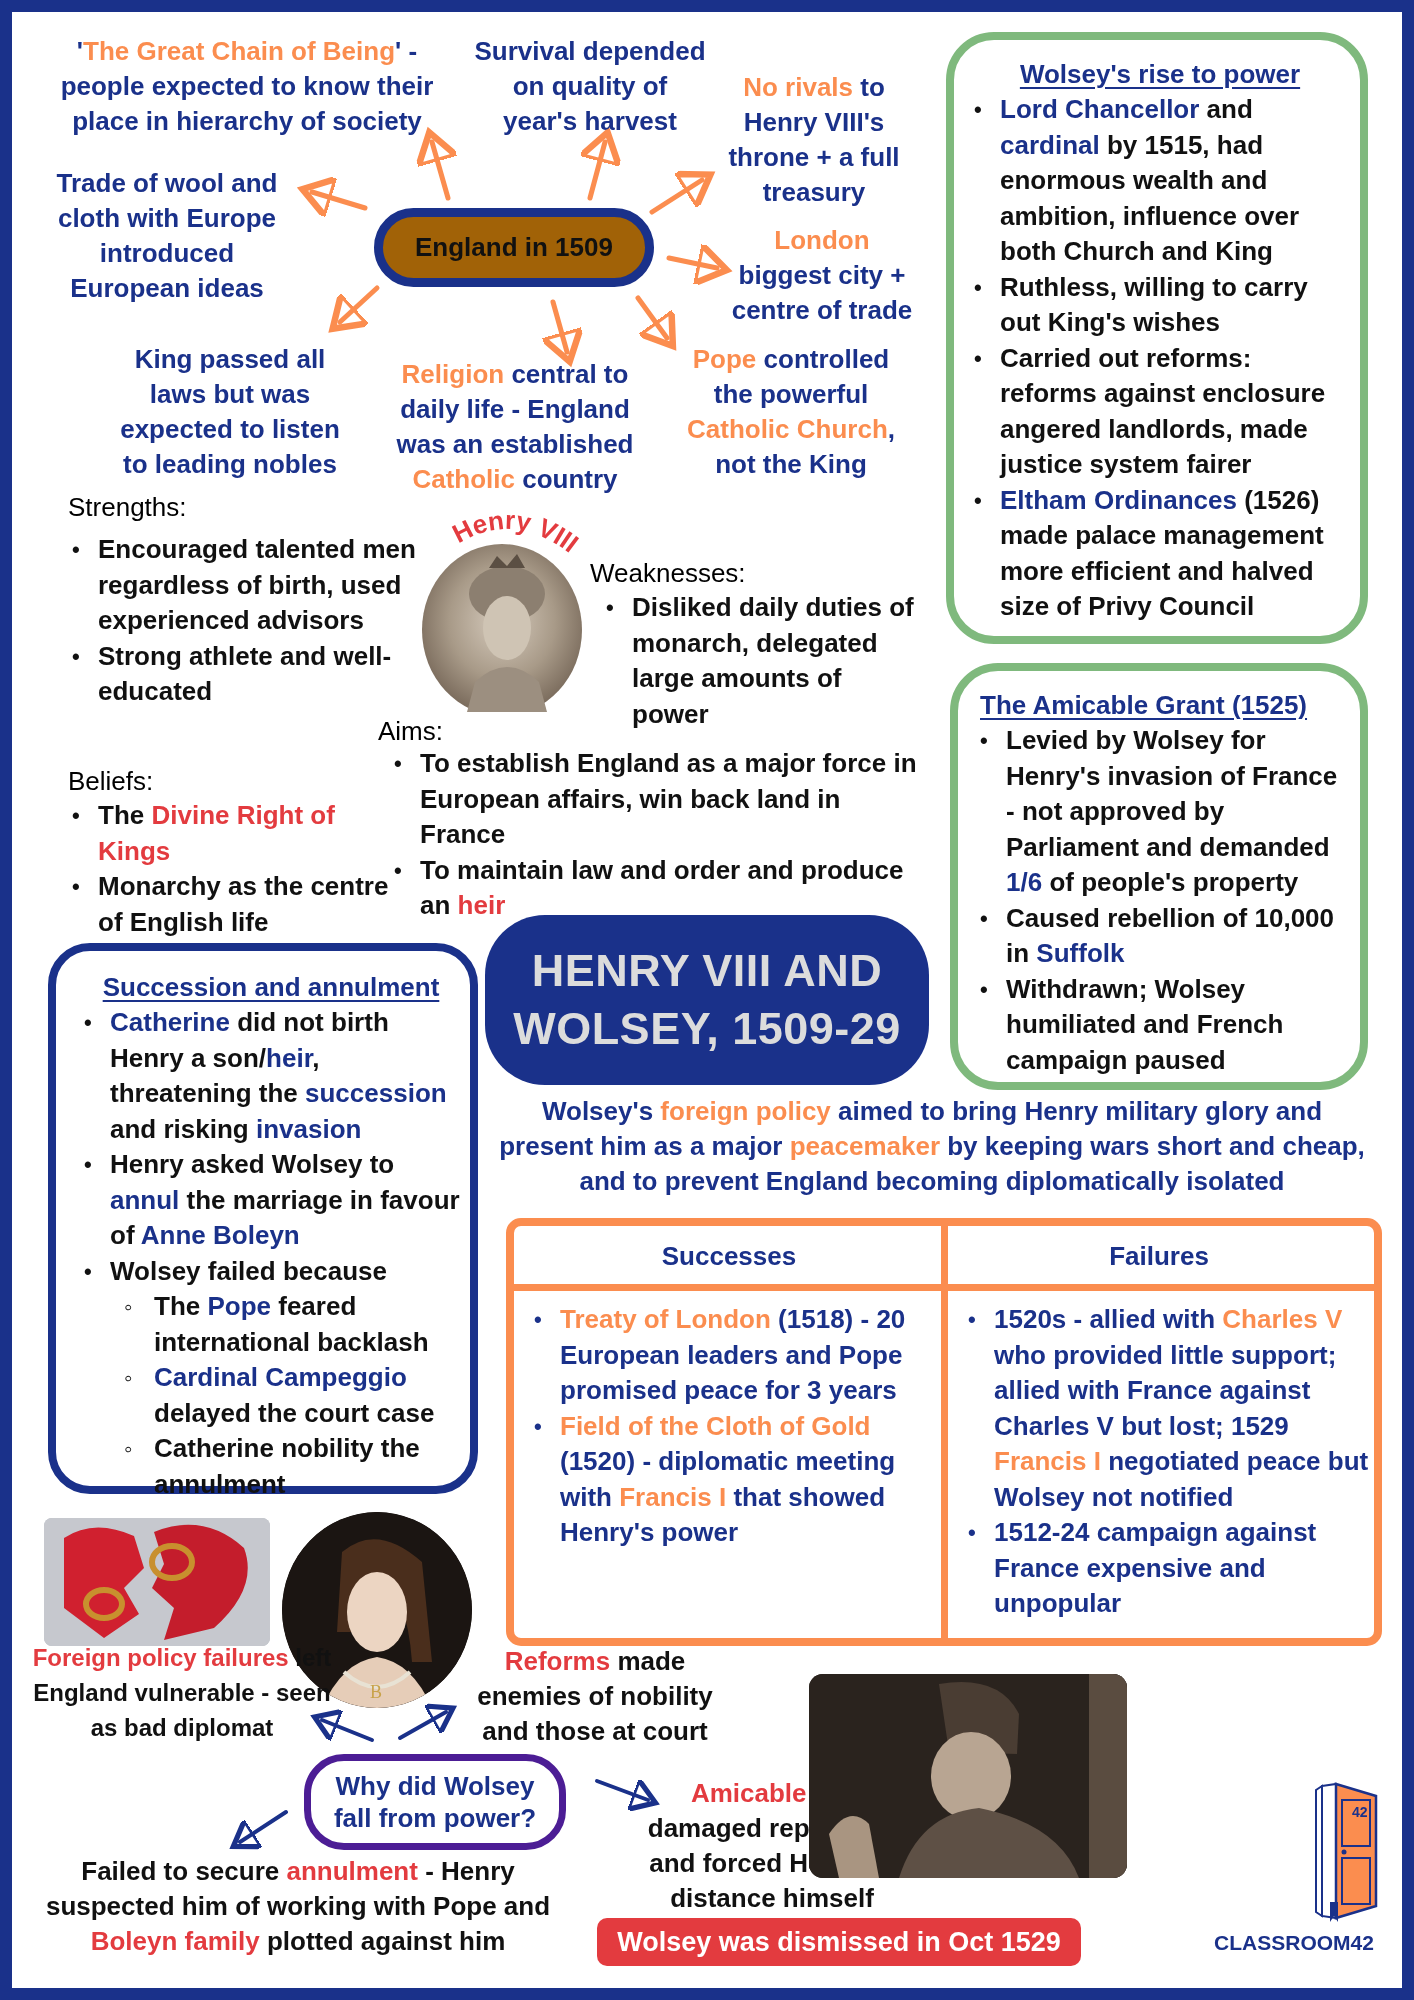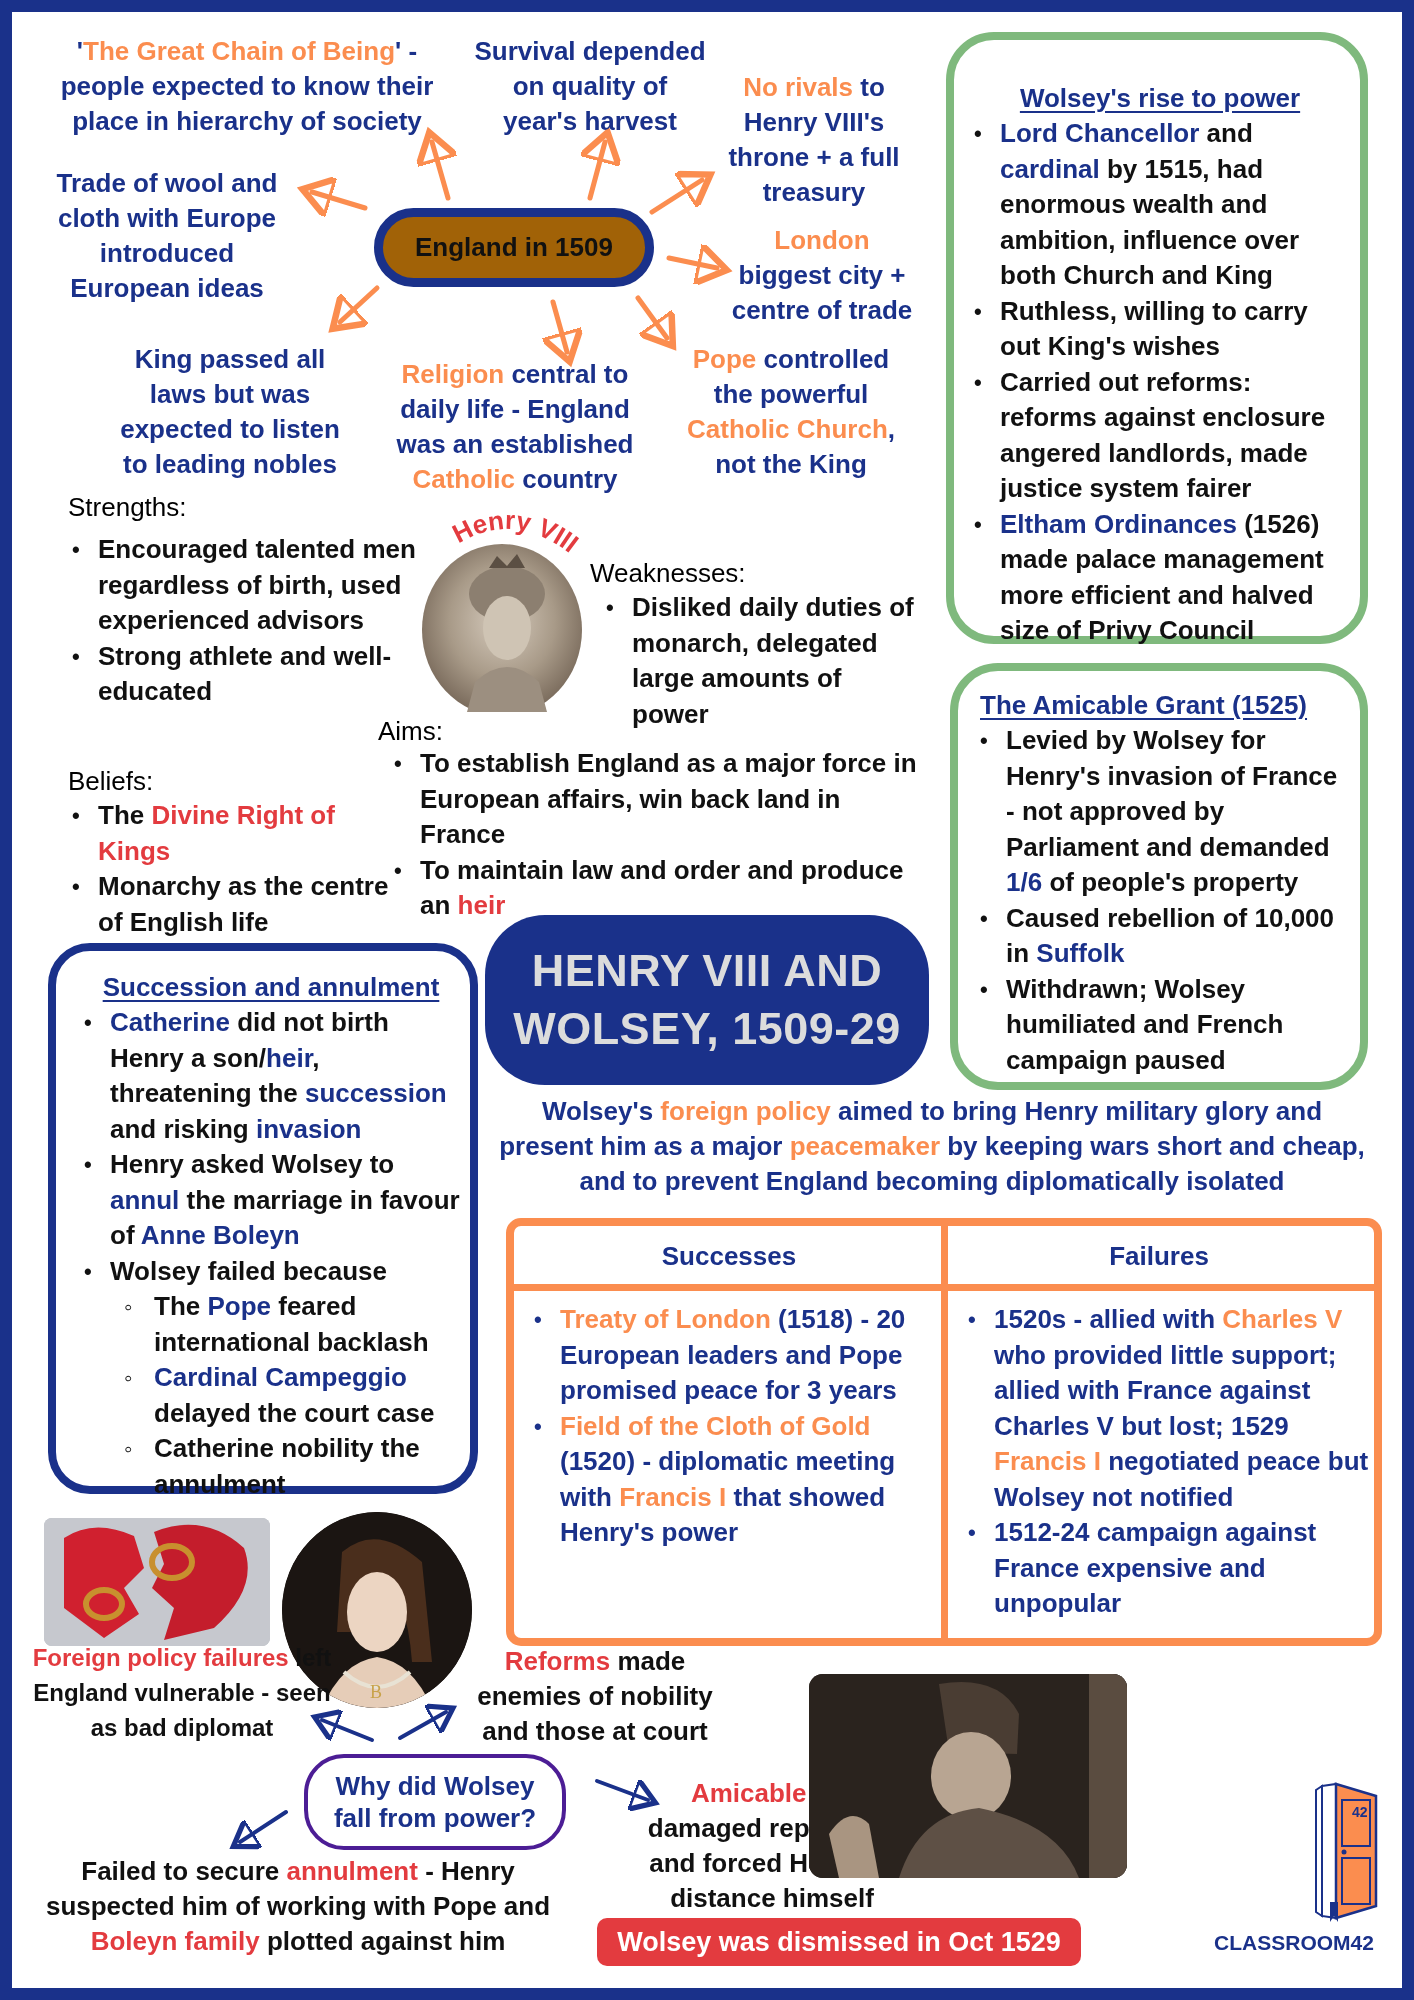--- a/index.html
+++ b/index.html
@@ -26,21 +26,21 @@
   .secthead{font-size:26px;line-height:34px;font-weight:normal;color:#000000;}
   .photo{position:absolute;overflow:hidden;}
   .titlepill{position:absolute;background:#1a318a;border-radius:60px;display:flex;flex-direction:column;align-items:center;justify-content:center;}
   .titlepill span{display:block;color:#dcdcdc;font-size:45px;line-height:58px;font-weight:bold;letter-spacing:0.5px;}
   .table{position:absolute;border:8px solid #fb8d4f;border-radius:15px;box-sizing:border-box;background:#fff;}
   .table .vdiv{position:absolute;left:50%;top:0;bottom:0;width:7px;margin-left:-3px;background:#fb8d4f;}
   .table .hdiv{position:absolute;left:0;right:0;top:58px;height:7px;background:#fb8d4f;}
   .table .th{position:absolute;top:4px;height:52px;display:flex;align-items:center;justify-content:center;font-size:26px;font-weight:bold;color:#1a318a;}
   .table ul.bl>li{color:#1a318a;}
   .table ul.bl>li::before{color:#1a318a;}
-  .redpill{position:absolute;border:4px solid #4c1d95;border-radius:40px;background:#fff;box-sizing:border-box;display:flex;flex-direction:column;align-items:center;justify-content:center;}
+  .redpill{position:absolute;border:7px solid #4c1d95;border-radius:40px;background:#fff;box-sizing:border-box;display:flex;flex-direction:column;align-items:center;justify-content:center;}
   .dismissed{position:absolute;background:#e33b3f;border-radius:10px;color:#fff;font-size:27px;font-weight:bold;display:flex;align-items:center;justify-content:center;}
   svg.arrows{position:absolute;left:0;top:0;width:1390px;height:1976px;pointer-events:none;}
 </style>
 </head>
 <body>
 
 <div class="page">
 
   <svg class="arrows" viewBox="0 0 1390 1976">
     <defs>
@@ -165,21 +165,21 @@
   </div>
 
   <div class="abs secthead" style="left:56px;top:752px;">Beliefs:</div>
   <div class="abs" style="left:56px;top:786px;width:330px;">
     <ul class="bl">
       <li><span>The </span><span class="hl-red">Divine Right of Kings</span></li>
       <li>Monarchy as the centre of English life</li>
     </ul>
   </div>
 
-  <div class="greenbox" style="left:934px;top:20px;width:422px;height:612px;padding:40px 14px 0 20px;">
+  <div class="greenbox" style="left:934px;top:20px;width:422px;height:612px;padding:16px 14px 0 20px;">
     <div class="boxhead">Wolsey's rise to power</div>
     <ul class="bl" style="padding-left:26px;">
       <li><span class="hl-navy">Lord Chancellor</span><span> and </span><span class="hl-navy">cardinal</span><span> by 1515, had enormous wealth and ambition, influence over both Church and King</span></li>
       <li>Ruthless, willing to carry out King's wishes</li>
       <li>Carried out reforms: reforms against enclosure angered landlords, made justice system fairer</li>
       <li><span class="hl-navy">Eltham Ordinances</span><span> (1526) made palace management more efficient and halved size of Privy Council</span></li>
     </ul>
   </div>
 
   <div class="greenbox" style="left:938px;top:651px;width:418px;height:427px;padding:16px 10px 0 22px;">

